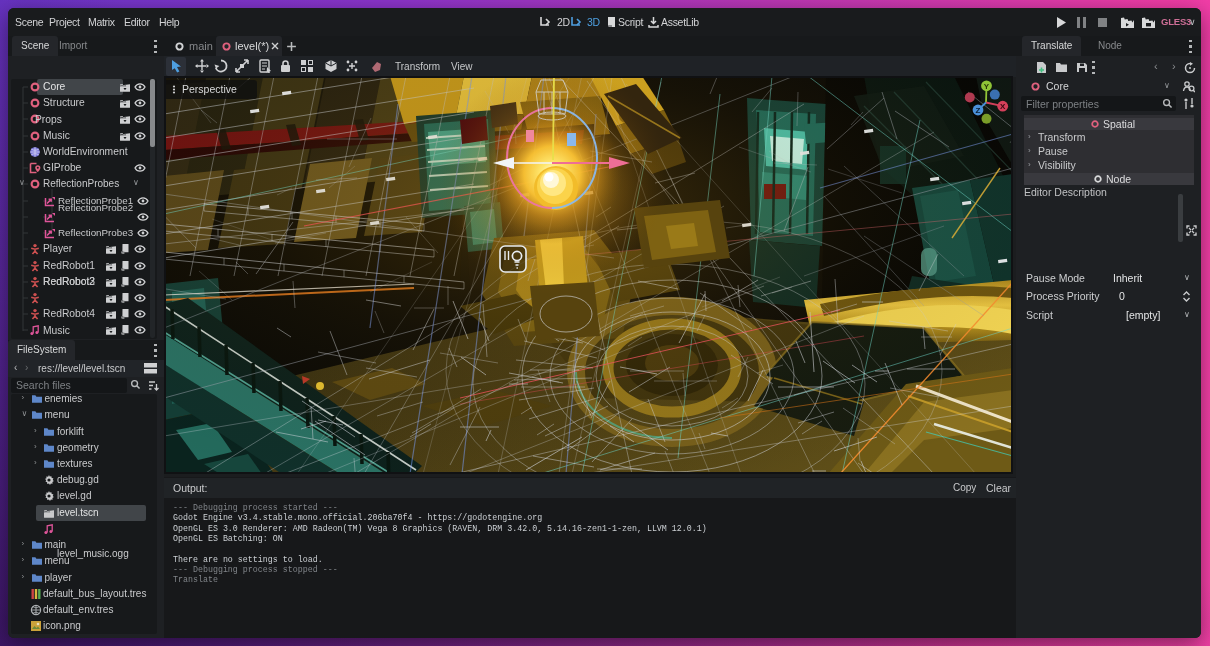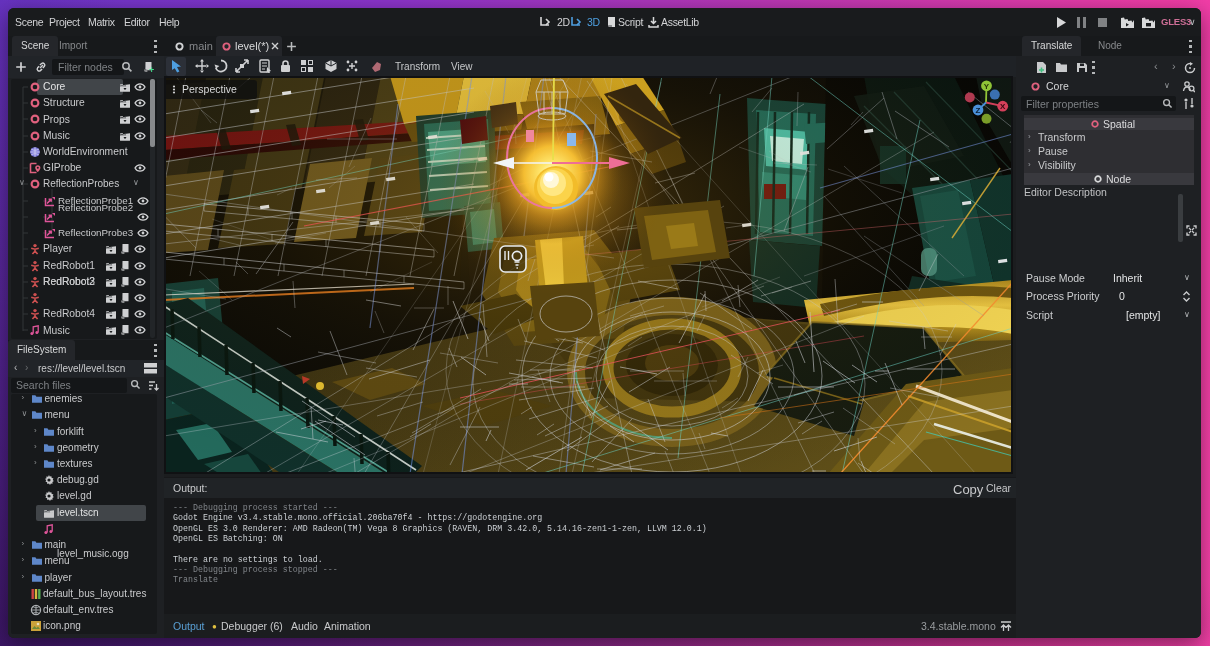--- a/index.html
+++ b/index.html
@@ -152,37 +152,20 @@
             <path d="M1 3.5l2.6-.4.6 1.7 2.6-.4.6 1.7 2.6-.4L11 7.2 11 3.2 1 4.6z" fill="#c9cacc"></path>
             <rect x="1" y="5.2" width="10" height="5.6" rx="0.5" fill="#c9cacc"></rect>
           </symbol>
 </defs>
       </svg>
 <div class="tabrow">
         <div class="tab on" style="left:4px">Scene</div>
         <div class="tab" style="left:42px">Import</div>
         <span class="dots3 abs" style="left:146px;top:4px"></span>
       </div>
-<div class="toolrow" style="height:22px">
-        <svg class="abs" style="left:7px;top:5px;color:#d0d1d3" width="12" height="12">
-          <use href="#i-plus"></use>
-        </svg>
-        <svg class="abs" style="left:27px;top:5px;color:#d0d1d3" width="12" height="12">
-          <use href="#i-link"></use>
-        </svg>
-        <div class="well abs" style="left:44px;top:3px;width:72px;height:16px"></div>
-        <span class="abs dim" style="left:50px;top:5px;font-size:10.5px">Filter nodes</span>
-        <svg class="abs" style="left:113px;top:5px;color:#b8babc" width="12" height="12">
-          <use href="#i-mag"></use>
-        </svg>
-        <svg class="abs" style="left:134px;top:5px;color:#d0d1d3" width="12" height="12">
-          <use href="#i-scr"></use>
-        </svg>
-        <span class="abs" style="left:141px;top:9px;color:#45d98a;font-size:9px;font-weight:bold">+</span>
-      </div>
 <div class="well abs" style="left:3px;top:43px;width:146px;height:260px;background:#17191b"></div>
       <svg class="abs" style="left:0;top:43px" width="152" height="260">
         <path d="M15 8 V252 M44 110 V154" stroke="#333639" stroke-width="1" fill="none"></path>
         <line x1="15" y1="8" x2="20" y2="8" stroke="#333639" stroke-width="1"></line>
         <line x1="15" y1="24" x2="20" y2="24" stroke="#333639" stroke-width="1"></line>
         <line x1="15" y1="40" x2="20" y2="40" stroke="#333639" stroke-width="1"></line>
         <line x1="15" y1="57" x2="20" y2="57" stroke="#333639" stroke-width="1"></line>
         <line x1="15" y1="73" x2="20" y2="73" stroke="#333639" stroke-width="1"></line>
         <line x1="15" y1="89" x2="20" y2="89" stroke="#333639" stroke-width="1"></line>
         <line x1="15" y1="105" x2="20" y2="105" stroke="#333639" stroke-width="1"></line>
@@ -216,21 +199,21 @@
       <span class="abs" style="left:35px;top:61.2px;font-size:10.3px;color:#c9cacc">Structure</span>
       <svg class="abs" style="left:111px;top:61.230000000000004px;color:#cfd0d2" width="12" height="12">
         <use href="#i-cam"></use>
       </svg>
       <svg class="abs" style="left:125.5px;top:61.230000000000004px;color:#cfd0d2" width="12" height="12">
         <use href="#i-eye"></use>
       </svg>
 <svg class="abs" style="left:21px;top:77.46000000000001px;color:#e0617e" width="12" height="12">
         <use href="#i-o"></use>
       </svg>
-      <span class="abs" style="left:35px;top:77.5px;font-size:10.3px;color:#c9cacc">Props</span>
+      <span class="abs" style="left:27px;top:77.5px;font-size:10.3px;color:#c9cacc">Props</span>
       <svg class="abs" style="left:111px;top:77.46000000000001px;color:#cfd0d2" width="12" height="12">
         <use href="#i-cam"></use>
       </svg>
       <svg class="abs" style="left:125.5px;top:77.46000000000001px;color:#cfd0d2" width="12" height="12">
         <use href="#i-eye"></use>
       </svg>
 <svg class="abs" style="left:21px;top:93.69px;color:#e0617e" width="12" height="12">
         <use href="#i-o"></use>
       </svg>
       <span class="abs" style="left:35px;top:93.7px;font-size:10.3px;color:#c9cacc">Music</span>
@@ -985,41 +968,30 @@
         <rect x="0" y="4" width="93" height="19" rx="3" fill="rgba(16,16,16,0.82)"></rect>
         <circle cx="10" cy="10.5" r="1.1" fill="#cfd0d2"></circle>
         <circle cx="10" cy="13.5" r="1.1" fill="#cfd0d2"></circle>
         <circle cx="10" cy="16.5" r="1.1" fill="#cfd0d2"></circle>
         <text x="18" y="17" font-size="10.5" font-family="Liberation Sans" fill="#d8d9da">Perspective</text>
         <rect x="1" y="1" width="847" height="396" fill="none" stroke="#101113" stroke-width="2"></rect>
       </svg>
       <div class="abs" style="left:0;top:441px;width:852px;height:161px;background:#17181a">
         <div class="abs" style="left:0;top:1px;width:852px;height:20px;background:#202326">
           <span class="abs" style="left:9px;top:4px;font-size:10.5px;color:#c9cacc">Output:</span>
-          <span class="abs" style="left:789px;top:4px;font-size:13px;color:#c9cacc">Copy</span>
+          <span class="abs" style="left:789px;top:4px;font-size:10px;color:#c9cacc">Copy</span>
           <span class="abs" style="left:822px;top:4px;font-size:10.5px;color:#c9cacc">Clear</span>
         </div>
         <div class="abs" style="left:9px;top:25.0px;font-family:'Liberation Mono',monospace;font-size:9.5px;transform:scaleX(0.875);transform-origin:0 0;color:#808489;white-space:pre">--- Debugging process started ---</div>
         <div class="abs" style="left:9px;top:35.3px;font-family:'Liberation Mono',monospace;font-size:9.5px;transform:scaleX(0.875);transform-origin:0 0;color:#ccd0d4;white-space:pre">Godot Engine v3.4.stable.mono.official.206ba70f4 - https://godotengine.org</div>
         <div class="abs" style="left:9px;top:45.6px;font-family:'Liberation Mono',monospace;font-size:9.5px;transform:scaleX(0.875);transform-origin:0 0;color:#ccd0d4;white-space:pre">OpenGL ES 3.0 Renderer: AMD Radeon(TM) Vega 8 Graphics (RAVEN, DRM 3.42.0, 5.14.16-zen1-1-zen, LLVM 12.0.1)</div>
         <div class="abs" style="left:9px;top:55.9px;font-family:'Liberation Mono',monospace;font-size:9.5px;transform:scaleX(0.875);transform-origin:0 0;color:#ccd0d4;white-space:pre">OpenGL ES Batching: ON</div>
         <div class="abs" style="left:9px;top:76.5px;font-family:'Liberation Mono',monospace;font-size:9.5px;transform:scaleX(0.875);transform-origin:0 0;color:#ccd0d4;white-space:pre">There are no settings to load.</div>
         <div class="abs" style="left:9px;top:86.8px;font-family:'Liberation Mono',monospace;font-size:9.5px;transform:scaleX(0.875);transform-origin:0 0;color:#808489;white-space:pre">--- Debugging process stopped ---</div>
         <div class="abs" style="left:9px;top:97.1px;font-family:'Liberation Mono',monospace;font-size:9.5px;transform:scaleX(0.875);transform-origin:0 0;color:#808489;white-space:pre">Translate</div>
-      </div>
-      <div class="abs" style="left:0;top:578px;width:852px;height:24px;background:#1b1d1f">
-        <span class="abs" style="left:9px;top:6px;font-size:10.5px;color:#5a9fd4">Output</span>
-        <span class="abs" style="left:48px;top:8px;font-size:8px;color:#e0c040">●</span>
-        <span class="abs" style="left:57px;top:6px;font-size:10.5px;color:#c9cacc">Debugger (6)</span>
-        <span class="abs" style="left:127px;top:6px;font-size:10.5px;color:#c9cacc">Audio</span>
-        <span class="abs" style="left:160px;top:6px;font-size:10.5px;color:#c9cacc">Animation</span>
-        <span class="abs" style="left:757px;top:6px;font-size:10.5px;color:#9a9da0">3.4.stable.mono</span>
-        <svg class="abs" style="left:836px;top:7px" width="12" height="11" viewBox="0 0 12 11">
-          <path d="M1 1h10M3.5 10V4M1 6.5L3.5 4 6 6.5M8.5 10V4M6 6.5L8.5 4 11 6.5" stroke="#c9cacc" stroke-width="1.3" fill="none"></path>
-        </svg>
       </div>
     </div>
 <div id="rdock">
       <div class="tabrow" style="background:#17191b">
         <div class="tab on" style="left:6px">Translate</div>
         <div class="tab" style="left:73px">Node</div>
         <span class="dots3 abs" style="left:173px;top:4px"></span>
       </div>
       <div class="abs" style="left:0;top:20px;width:185px;height:22px;background:#1e2023"></div>
       <svg class="abs" style="left:19px;top:25px" width="12" height="13" viewBox="0 0 12 13">

